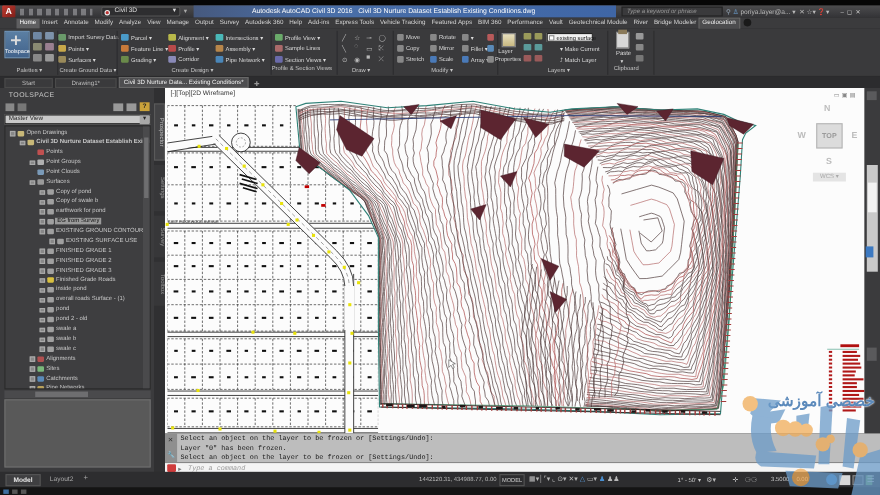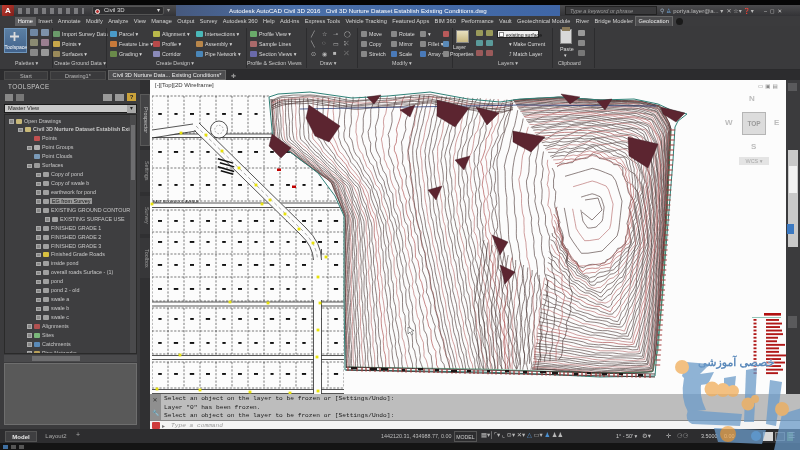--- a/index.html
+++ b/index.html
@@ -691,21 +691,21 @@
   <div class="abs tx" style="left:788px;top:1.5px;color:#ccc;font-size:8px">☰</div>
 </div>
 
 <div class="abs" style="left:0;top:443px;width:800px;height:7px;background:#141414">
   <div class="abs" style="left:3px;top:1.5px;width:5px;height:4px;background:#3f6fa0"></div>
   <div class="abs" style="left:11px;top:1.5px;width:5px;height:4px;background:#555"></div>
   <div class="abs" style="left:19px;top:1.5px;width:5px;height:4px;background:#555"></div>
 </div>
 
 <div class="abs" style="left:0;top:0;width:800px;height:450px;pointer-events:none">
-  <div class="abs tx" style="left:698px;top:356px;color:rgba(70,122,178,0.88);font-size:11px;font-weight:bold;text-shadow:0 0 2px #fff,0 0 1px #fff">خصصی آموزشی</div>
+  <div class="abs tx" style="left:698px;top:356px;color:rgba(70,122,178,0.88);font-size:14px;font-weight:bold;text-shadow:0 0 2px #fff,0 0 1px #fff">خصصی آموزشی</div>
   <svg class="abs" style="left:668px;top:352px" width="132" height="98" viewBox="0 0 132 98">
     <g opacity="0.75">
       <g fill="#6b9bc9">
         <path d="M18 10 L42 12 L32 22 L46 20 L40 32 L24 34 L14 24 Z"></path>
         <path d="M16 26 Q12 46 20 60 L38 58 Q30 42 34 28 Z"></path>
         <path d="M20 58 L74 62 L72 74 L24 72 Q16 68 20 58 Z"></path>
         <path d="M78 18 L89 16 L86 70 L76 70 Z"></path>
         <path d="M102 28 L114 30 L108 74 L98 72 Z"></path>
         <path d="M114 62 L134 56 L134 98 L106 98 Z"></path>
         <path d="M46 76 L98 78 L94 92 L50 90 Z"></path>

